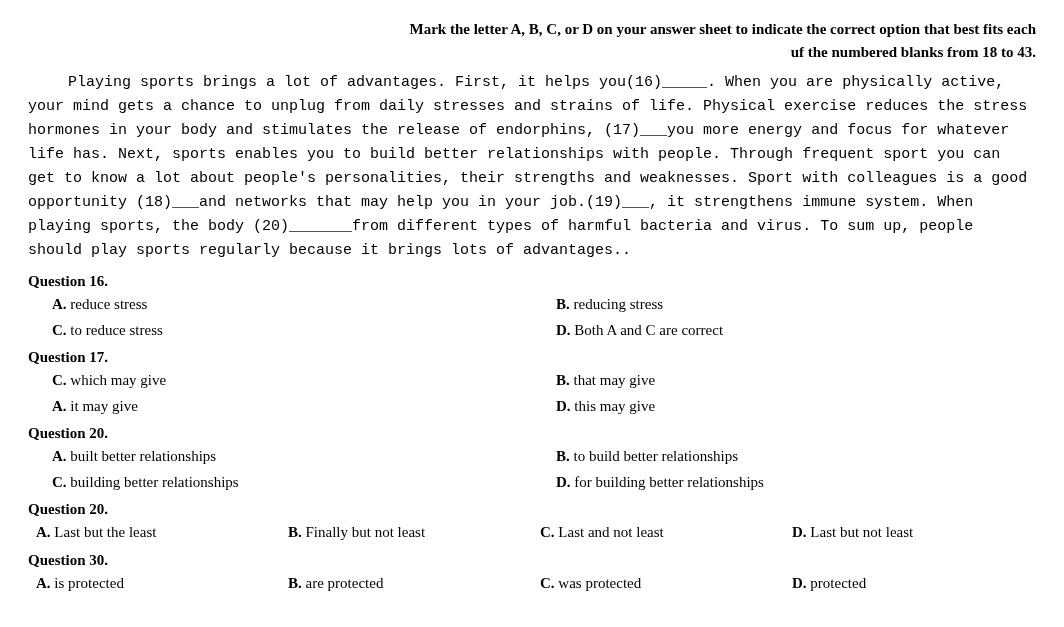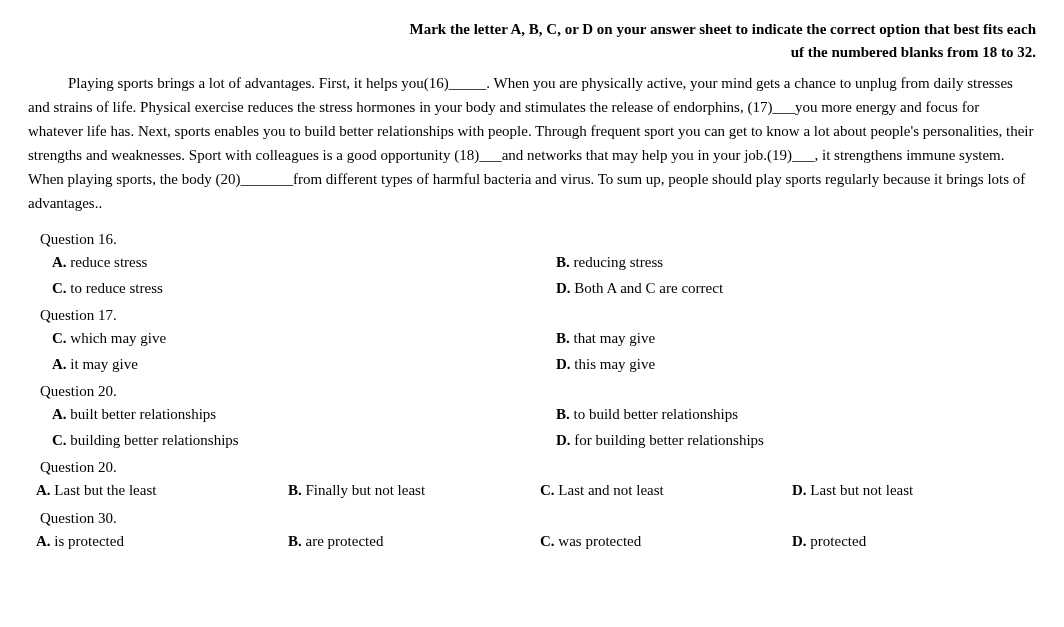--- a/index.html
+++ b/index.html
@@ -17,30 +17,30 @@
       padding: 18px 28px 18px 28px;
     }
     .instructions {
       font-weight: bold;
       margin-bottom: 8px;
       line-height: 1.5;
       text-align: right;
     }
     .passage {
       line-height: 1.6;
-      margin-bottom: 16px;
+      margin-bottom: 10px;
       text-indent: 40px;
+      font-family: Liberation Mono, monospace;
     }
     .question-block {
       margin-bottom: 6px;
     }
     .question-label {
-      font-weight: normal;
+      font-weight: bold;
       margin-bottom: 2px;
-      margin-left: 12px;
     }
     .options-row {
       display: flex;
       flex-wrap: wrap;
     }
     .option-col {
       width: 50%;
       padding-left: 24px;
       line-height: 1.7;
     }
@@ -55,21 +55,21 @@
     .bold-letter {
       font-weight: bold;
     }
   </style>
 </head>
 <body>
 
 <div>
   <p class="instructions">
     <span>Mark the letter A, B, C, or D on your answer sheet to indicate the correct option that best fits each</span><br>
-    <span>uf the numbered blanks from 18 to 32.</span>
+    <span>uf the numbered blanks from 18 to 43.</span>
   </p>
 </div>
 
 <div>
   <p class="passage">Playing sports brings a lot of advantages. First, it helps you(16)_____. When you are physically active, your mind gets a chance to unplug from daily stresses and strains of life. Physical exercise reduces the stress hormones in your body and stimulates the release of endorphins, (17)___you more energy and focus for whatever life has. Next, sports enables you to build better relationships with people. Through frequent sport you can get to know a lot about people's personalities, their strengths and weaknesses. Sport with colleagues is a good opportunity (18)___and networks that may help you in your job.(19)___, it strengthens immune system. When playing sports, the body (20)_______from different types of harmful bacteria and virus. To sum up, people should play sports regularly because it brings lots of advantages..</p>
 </div>
 
 <div id="questions-container">
     <div class="question-block">
       <div class="question-label">Question 16.</div>

